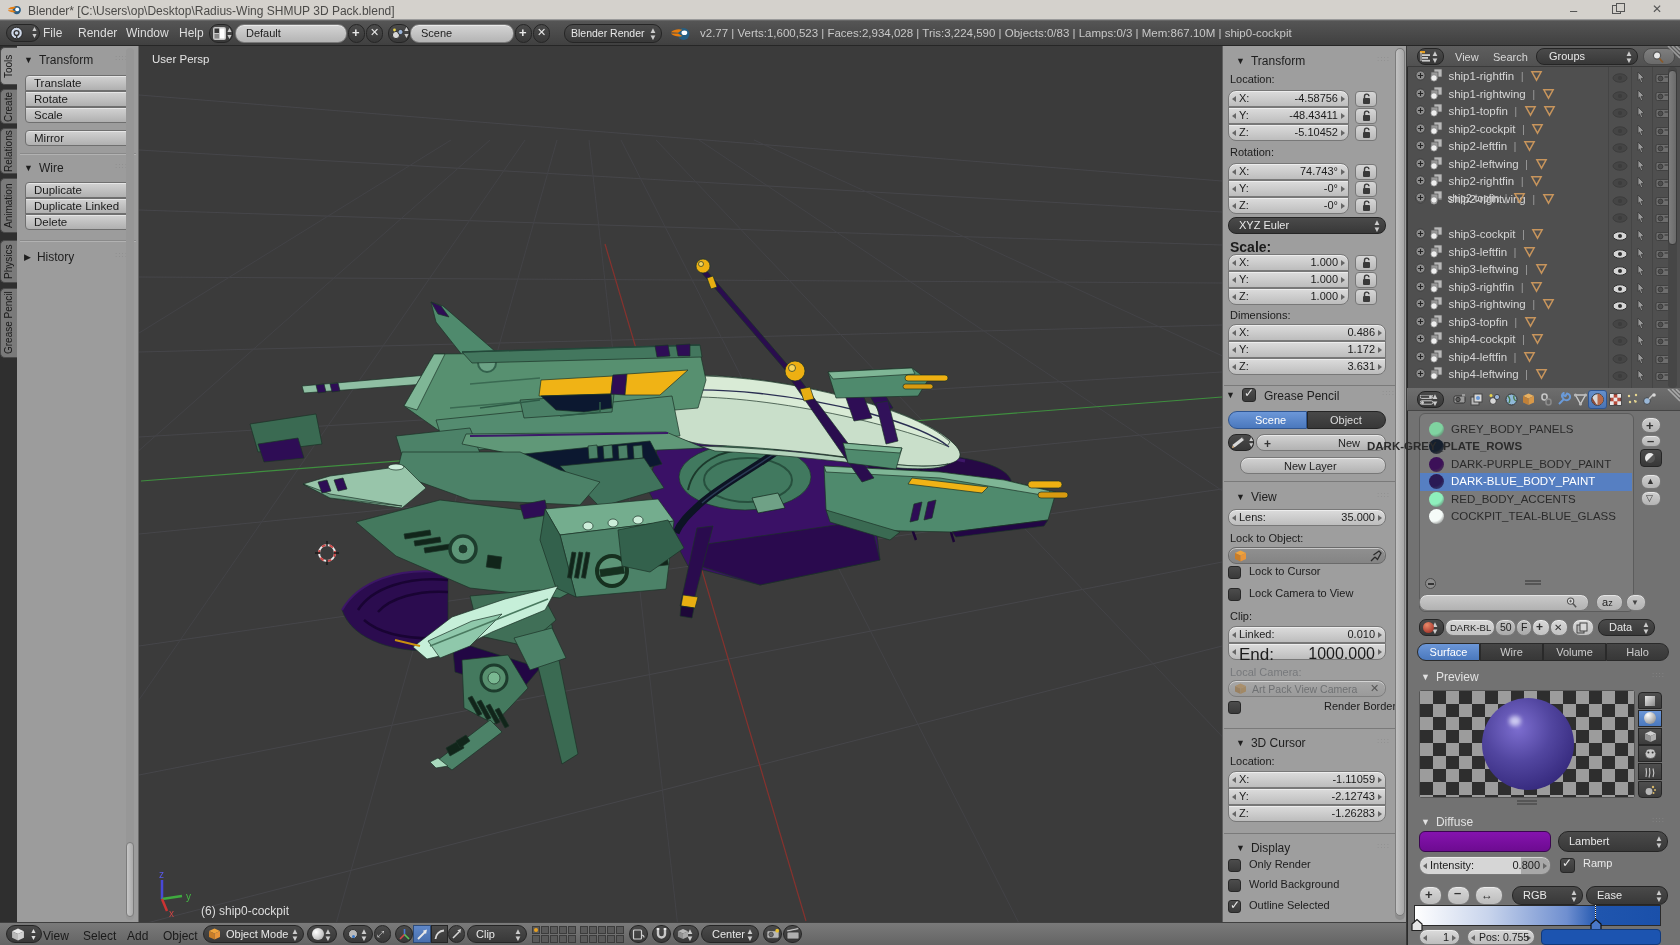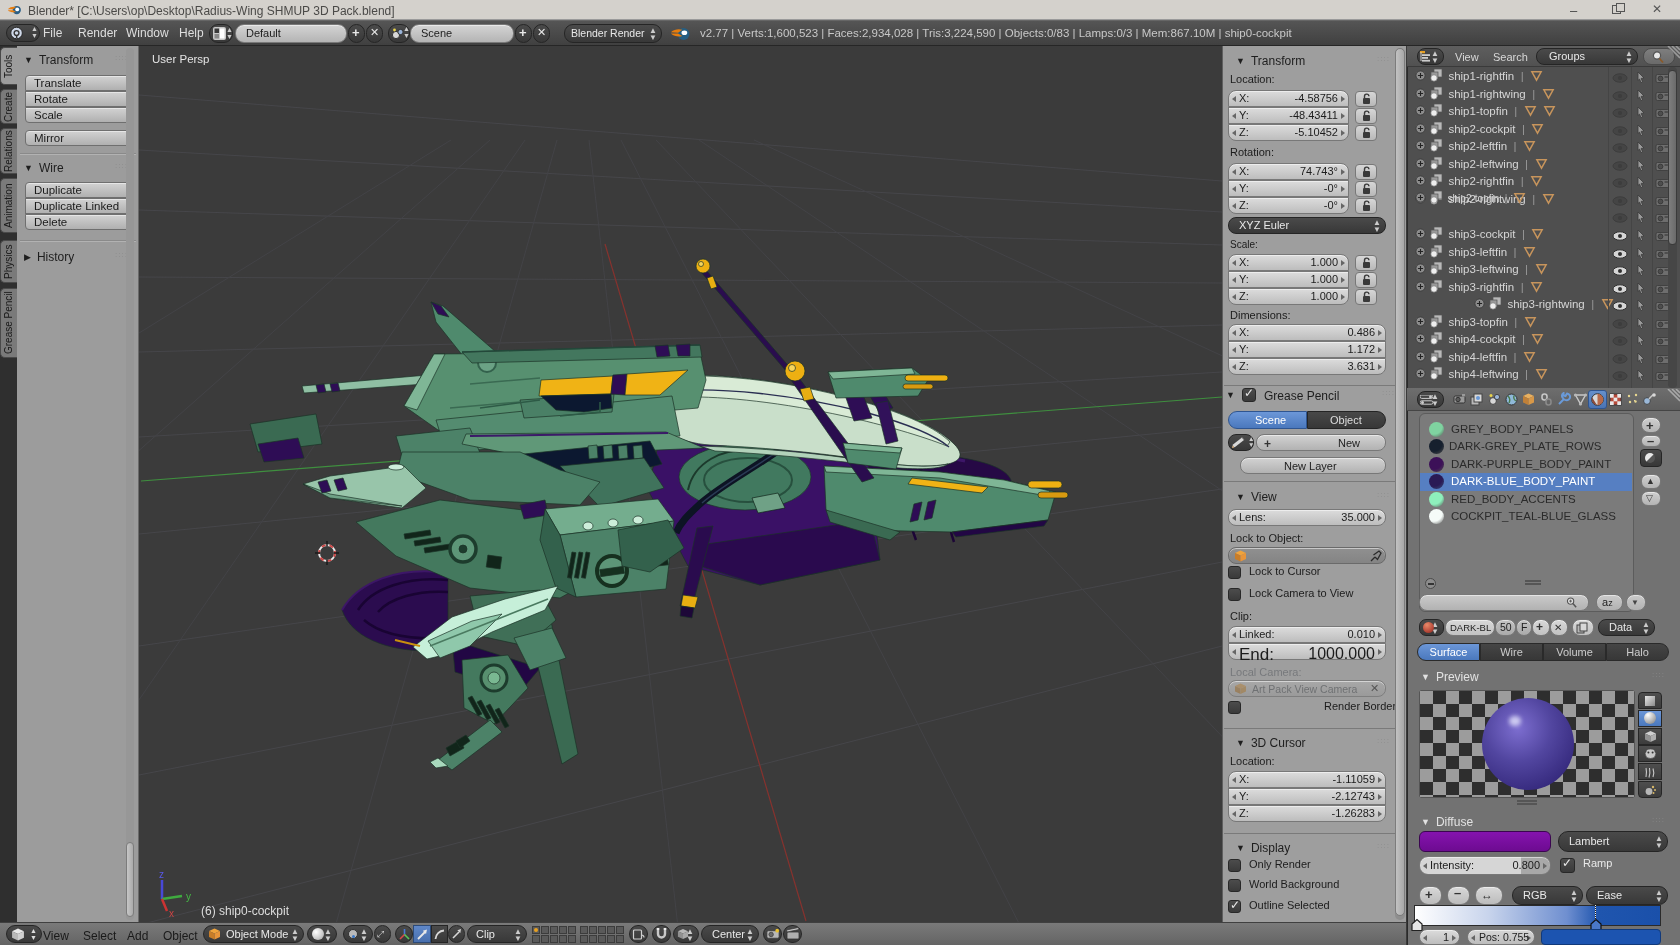--- a/index.html
+++ b/index.html
@@ -371,21 +371,21 @@
 <div style="position:absolute;left:1355px;top:198px;width:22px;height:16px;border-radius:4px;background:linear-gradient(#d6d6d6,#b8b8b8);border:1px solid #787878;box-sizing:border-box">
     <svg width="20" height="14" viewBox="0 0 20 14" style="position:absolute;left:0;top:0">
       <rect x="7" y="6" width="7" height="6" rx="1" fill="#3a3a3a"></rect>
       <path d="M8.5 6 V4.5 A2.2 2.2 0 0 1 12.9 4.2" fill="none" stroke="#3a3a3a" stroke-width="1.4"></path>
     </svg>
   </div>
 <div style="position:absolute;left:1228px;top:217px;width:158px;height:17px;border-radius:8px;background:linear-gradient(#4a4a4a,#383838);border:1px solid #252525;box-sizing:border-box">
     <span style="position:absolute;left:10px;top:1px;color:#e8e8e8;font-size:11px;white-space:nowrap">XYZ Euler</span>
     <span style="position:absolute;right:4px;top:1px;color:#ccc;font-size:8px;line-height:7px">▲<br>▼</span>
   </div>
-<div style="position:absolute;left:1230px;top:239px;font-size:10px;color:#1c1c1c;font-weight:normal;white-space:nowrap;">Scale:</div>
+<div style="position:absolute;left:1230px;top:239px;font-size:14px;color:#1c1c1c;font-weight:bold;white-space:nowrap;">Scale:</div>
 <div style="position:absolute;left:1228px;top:254px;width:121px;height:17px;border-radius:8px 8px 0 0;background:linear-gradient(#dcdcdc,#bdbdbd);border:1px solid #787878;box-shadow:inset 0 1px 0 rgba(255,255,255,.5);box-sizing:border-box">
     <span style="position:absolute;left:3px;top:5px;border-top:3px solid transparent;border-bottom:3px solid transparent;border-right:4px solid #666;width:0;height:0"></span>
     <span style="position:absolute;right:3px;top:5px;border-top:3px solid transparent;border-bottom:3px solid transparent;border-left:4px solid #666;width:0;height:0"></span>
     <span style="position:absolute;left:10px;top:1px;color:#1c1c1c;font-size:11px">X:</span>
     <span style="position:absolute;right:10px;top:1px;color:#1c1c1c;font-size:11px">1.000</span>
   </div>
 <div style="position:absolute;left:1355px;top:255px;width:22px;height:16px;border-radius:4px;background:linear-gradient(#d6d6d6,#b8b8b8);border:1px solid #787878;box-sizing:border-box">
     <svg width="20" height="14" viewBox="0 0 20 14" style="position:absolute;left:0;top:0">
       <rect x="7" y="6" width="7" height="6" rx="1" fill="#3a3a3a"></rect>
       <path d="M8.5 6 V4.5 A2.2 2.2 0 0 1 12.9 4.2" fill="none" stroke="#3a3a3a" stroke-width="1.4"></path>
@@ -976,21 +976,21 @@
       <circle cx="8" cy="6" r="2" fill="#2f2f2f"></circle>
     </svg></div>
 <div style="left:1635px;top:281px"><svg width="12" height="13" viewBox="0 0 12 13">
       <path d="M3 1 L9 7 L6.2 7.4 L7.6 11 L6 11.7 L4.6 8.1 L3 9.4 Z" fill="#9a9a9a" stroke="#3a3a3a" stroke-width=".8"></path>
     </svg></div>
 <div style="left:1655px;top:281px"><svg width="15" height="12" viewBox="0 0 15 12">
       <rect x="1" y="2.5" width="13" height="8" rx="1.5" fill="#6e6e6e" stroke="#3a3a3a" stroke-width=".8"></rect>
       <circle cx="5.5" cy="6.5" r="2.4" fill="#4e4e4e" stroke="#333" stroke-width=".8"></circle>
       <rect x="9.5" y="4" width="3.4" height="2" fill="#4e4e4e"></rect>
     </svg></div>
-<div style="left:1474px;top:296px;width:200px;height:17px;font-size:11.5px;color:#d6d6d6;white-space:nowrap"><svg width="11" height="11" viewBox="0 0 12 12" style="vertical-align:-1px">
+<div style="left:1415px;top:296px;width:200px;height:17px;font-size:11.5px;color:#d6d6d6;white-space:nowrap"><svg width="11" height="11" viewBox="0 0 12 12" style="vertical-align:-1px">
       <circle cx="6" cy="6" r="5" fill="#8c8c8c" stroke="#3c3c3c"></circle>
       <path d="M6 3.2 V8.8 M3.2 6 H8.8" stroke="#222" stroke-width="1.2"></path>
     </svg>&nbsp;<svg width="16" height="14" viewBox="0 0 16 14" style="vertical-align:-2px">
       <rect x="5" y="1" width="8" height="8" fill="#b9b9b9" stroke="#555" stroke-width=".7"></rect>
       <rect x="2" y="4" width="7" height="7" fill="#9a9a9a" stroke="#555" stroke-width=".7"></rect>
       <circle cx="5" cy="10" r="3.2" fill="#eee" stroke="#666" stroke-width=".6"></circle>
     </svg>&nbsp;ship3-rightwing&nbsp;&nbsp;<span style="color:#999">|</span>&nbsp;&nbsp;<svg width="13" height="13" viewBox="0 0 14 14" style="vertical-align:-2px">
       <path d="M2 3 L12 3 L7 12 Z" fill="none" stroke="#c8955c" stroke-width="1.6"></path>
     </svg></div>
 <div style="left:1612px;top:298px"><svg width="16" height="12" viewBox="0 0 16 12">
@@ -1176,21 +1176,21 @@
   </svg>
 <svg style="position:absolute;left:1642.3px;top:392px" width="15" height="15" viewBox="0 0 15 15">
     <circle cx="5" cy="9" r="3.4" fill="#9ab8d8" stroke="#444"></circle>
     <path d="M7 7 Q10 3 12.5 2.5" fill="none" stroke="#c8c8c8" stroke-width="1.4"></path>
     <circle cx="12" cy="3" r="1.8" fill="#d8d8d8"></circle>
   </svg>
 <div class="" style="left:1419px;top:413px;width:215px;height:199px;background:#7b7b7b;border:1px solid #5c5c5c;border-radius:6px"></div>
 <div style="left:1429px;top:422px;width:15px;height:15px;border-radius:8px;background:radial-gradient(circle at 5px 4px,#7fd3a0,#7fd3a0 55%,rgba(0,0,0,.35))"></div>
 <div style="position:absolute;left:1451px;top:423px;font-size:11.5px;color:#2b2b2b;font-weight:normal;white-space:nowrap;">GREY_BODY_PANELS</div>
 <div style="left:1429px;top:439.4px;width:15px;height:15px;border-radius:8px;background:radial-gradient(circle at 5px 4px,#16202e,#16202e 55%,rgba(0,0,0,.35))"></div>
-<div style="position:absolute;left:1449px;top:440.4px;font-size:11.5px;color:#2b2b2b;font-weight:normal;white-space:nowrap;">DARK-GREY_PLATE_ROWS</div>
+<div style="position:absolute;left:1367px;top:440.4px;font-size:11.5px;color:#2b2b2b;font-weight:bold;white-space:nowrap;">DARK-GREY_PLATE_ROWS</div>
 <div style="left:1429px;top:456.79999999999995px;width:15px;height:15px;border-radius:8px;background:radial-gradient(circle at 5px 4px,#3c1058,#3c1058 55%,rgba(0,0,0,.35))"></div>
 <div style="position:absolute;left:1451px;top:457.79999999999995px;font-size:11.5px;color:#2b2b2b;font-weight:normal;white-space:nowrap;">DARK-PURPLE_BODY_PAINT</div>
 <div class="" style="left:1420px;top:473.19999999999993px;width:212px;height:18px;background:#567fc2"></div>
 <div style="left:1429px;top:474.19999999999993px;width:15px;height:15px;border-radius:8px;background:radial-gradient(circle at 5px 4px,#2a1a55,#2a1a55 55%,rgba(0,0,0,.35))"></div>
 <div style="position:absolute;left:1451px;top:475.19999999999993px;font-size:11.5px;color:#ffffff;font-weight:normal;white-space:nowrap;">DARK-BLUE_BODY_PAINT</div>
 <div style="left:1429px;top:491.5999999999999px;width:15px;height:15px;border-radius:8px;background:radial-gradient(circle at 5px 4px,#8ef0bc,#8ef0bc 55%,rgba(0,0,0,.35))"></div>
 <div style="position:absolute;left:1451px;top:492.5999999999999px;font-size:11.5px;color:#2b2b2b;font-weight:normal;white-space:nowrap;">RED_BODY_ACCENTS</div>
 <div style="left:1429px;top:508.9999999999999px;width:15px;height:15px;border-radius:8px;background:radial-gradient(circle at 5px 4px,#f5fbf8,#f5fbf8 55%,rgba(0,0,0,.35))"></div>
 <div style="position:absolute;left:1451px;top:509.9999999999999px;font-size:11.5px;color:#2b2b2b;font-weight:normal;white-space:nowrap;">COCKPIT_TEAL-BLUE_GLASS</div>
 <div style="left:1425px;top:578px;width:11px;height:11px;border-radius:6px;background:#8c8c8c;border:1px solid #4a4a4a"></div>

